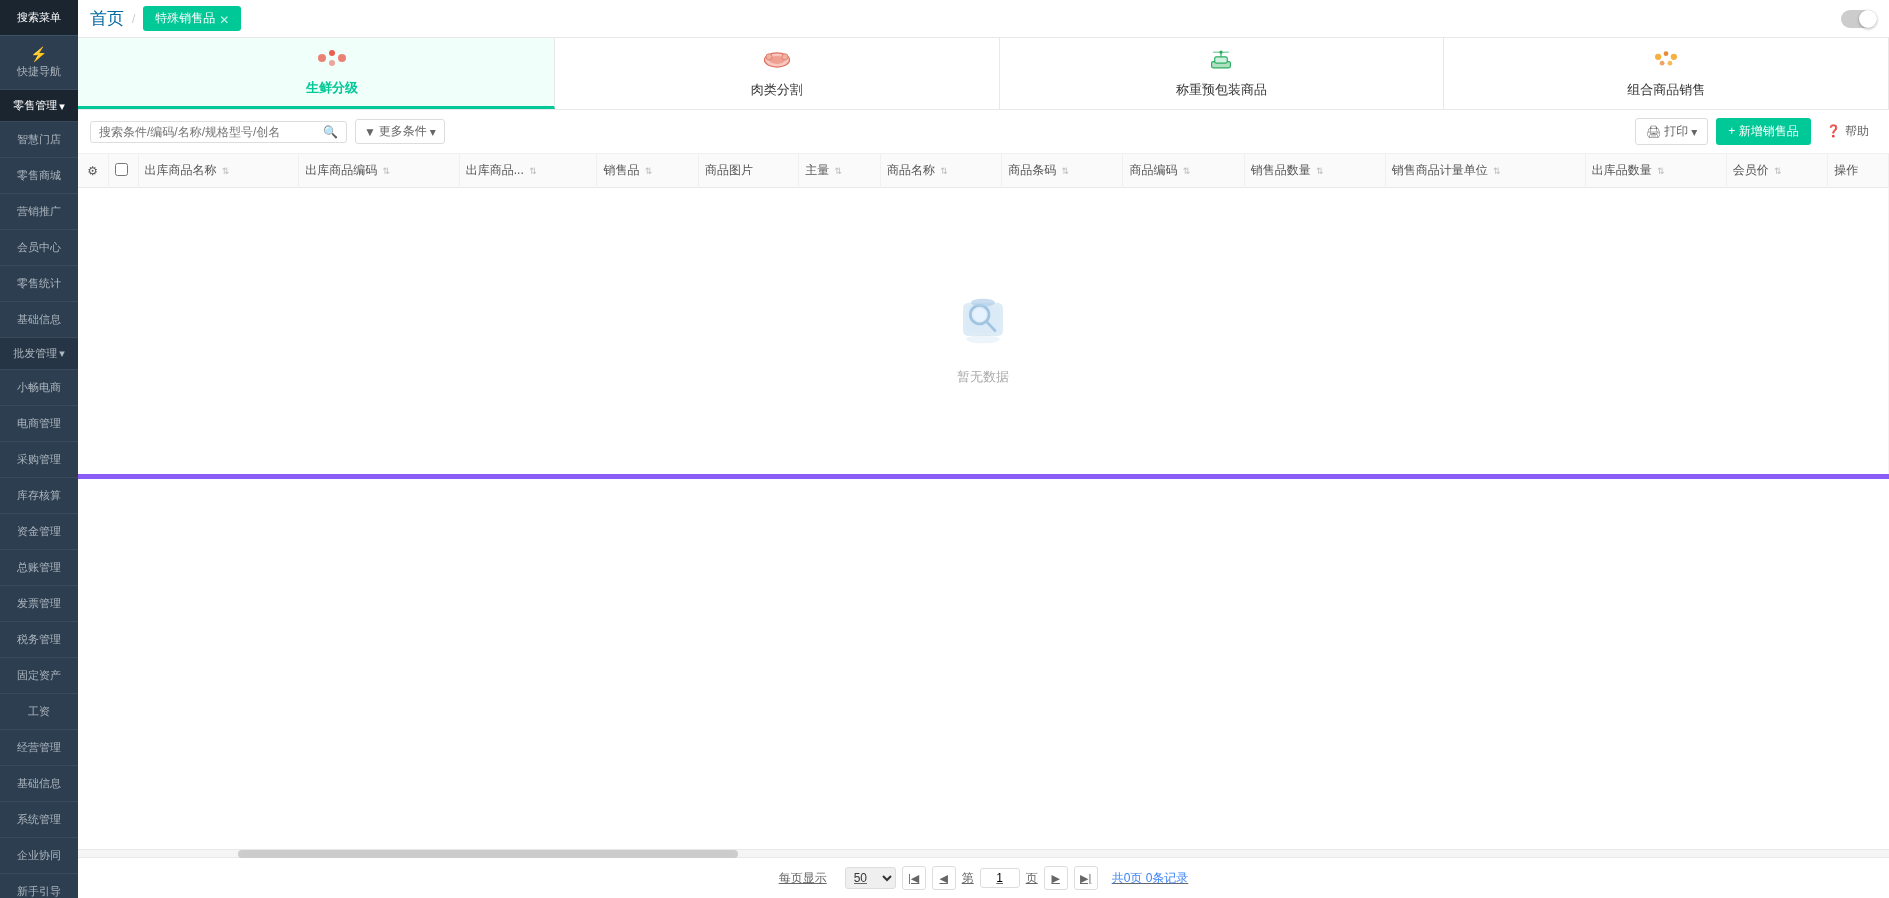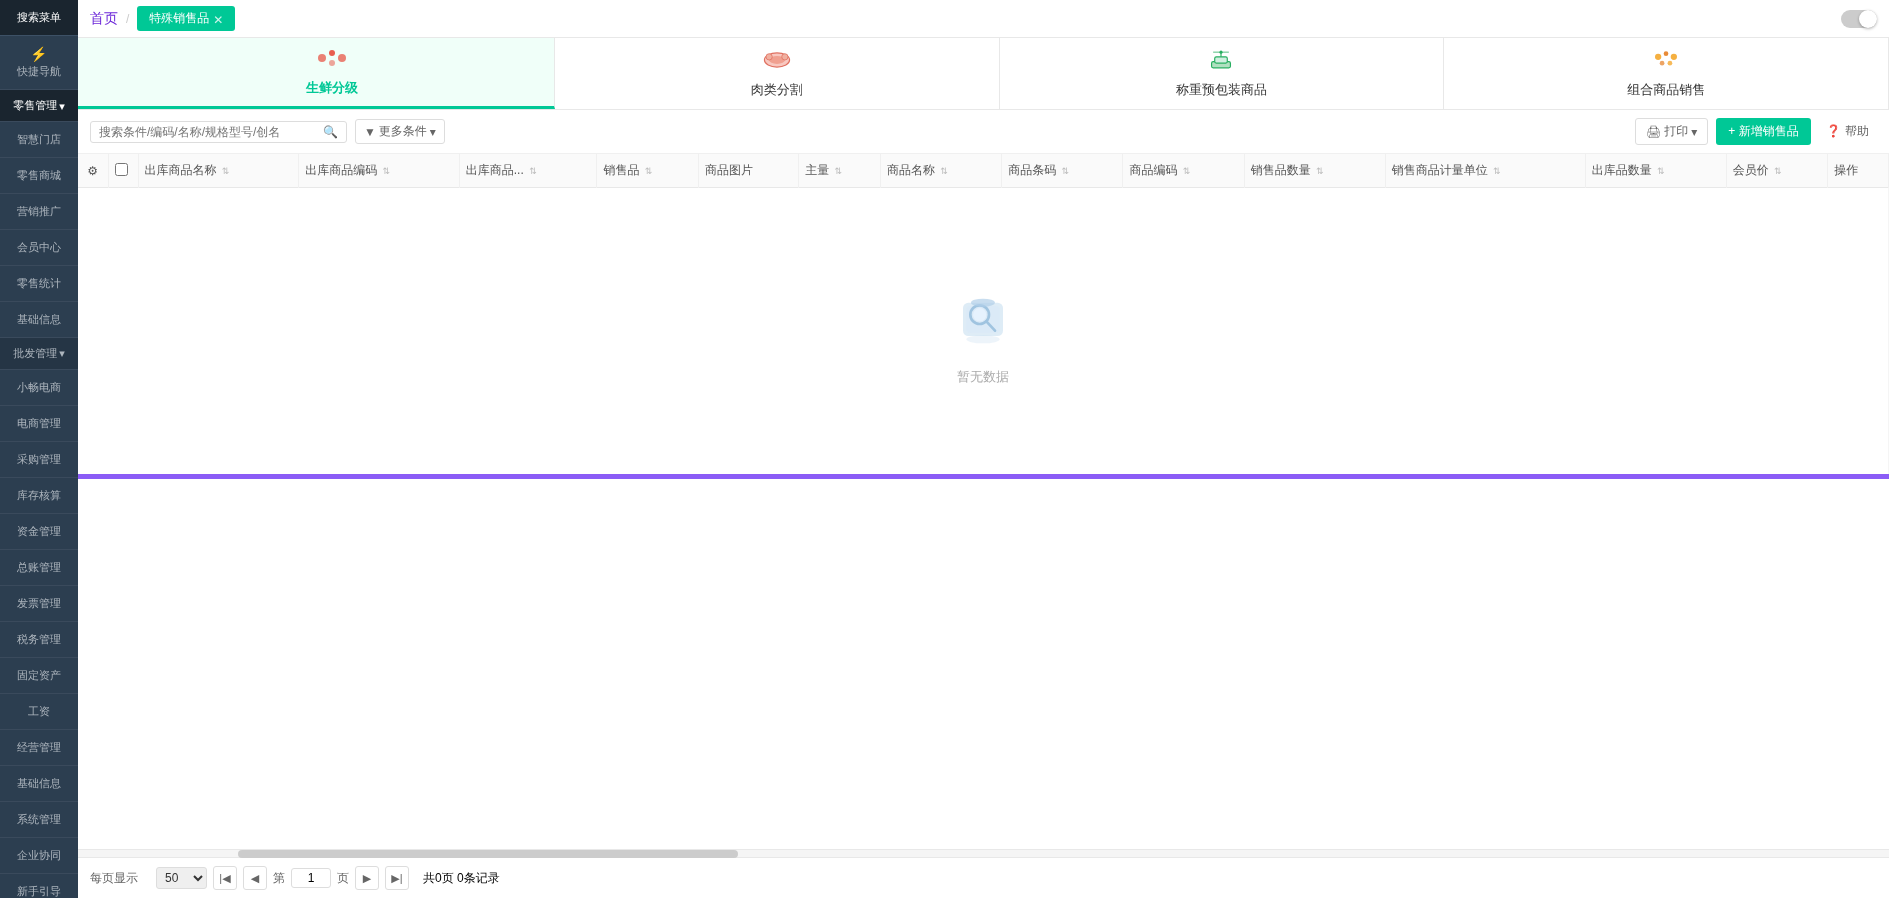--- a/index.html
+++ b/index.html
@@ -63,22 +63,22 @@
       background: #fff;
       border-bottom: 1px solid #e8e8e8;
       padding: 0 12px;
       display: flex;
       align-items: center;
       height: 38px;
       gap: 8px;
       flex-shrink: 0;
     }
     .breadcrumb-item {
-      color: #6d28d9;
-      font-size: 14px;
+      color: #0369a1;
+      font-size: 17px;
     }
     .breadcrumb-sep { color: #ccc; }
     .tab-active {
       background: #00c896;
       color: #fff;
       padding: 4px 12px;
       border-radius: 3px;
       font-size: 12px;
       display: flex;
       align-items: flex-end;
@@ -239,24 +239,25 @@
       font-size: 13px;
     }
 
     
     .bottom-bar {
       background: #fff;
       border-top: 1px solid #e8e8e8;
       padding: 8px 12px;
       display: flex;
       align-items: center;
-      justify-content: flex-start;
+      justify-content: center;
       flex-shrink: 0;
       font-size: 12px;
       color: #666;
+      text-decoration: underline;
     }
     .pagination {
       display: flex;
       align-items: center;
       gap: 6px;
     }
     .page-size-select {
       border: 1px solid #ddd;
       border-radius: 3px;
       padding: 2px 4px;
@@ -585,17 +586,17 @@
         <option selected="">50</option>
         <option>100</option>
       </select>
       <button class="page-btn">|◀</button>
       <button class="page-btn">◀</button>
       <span style="color:#666;font-size:12px;">第</span>
       <input class="page-input" type="text" value="1" style="">
       <span>页</span>
       <button class="page-btn">▶</button>
       <button class="page-btn">▶|</button>
-      <span style="margin-left:8px; color:#000000;">共0页 0条记录</span>
+      <span style="margin-left:8px; color:#3b82f6;">共0页 0条记录</span>
     </div>
   </div>
 
 </div>
 
 </body></html>

